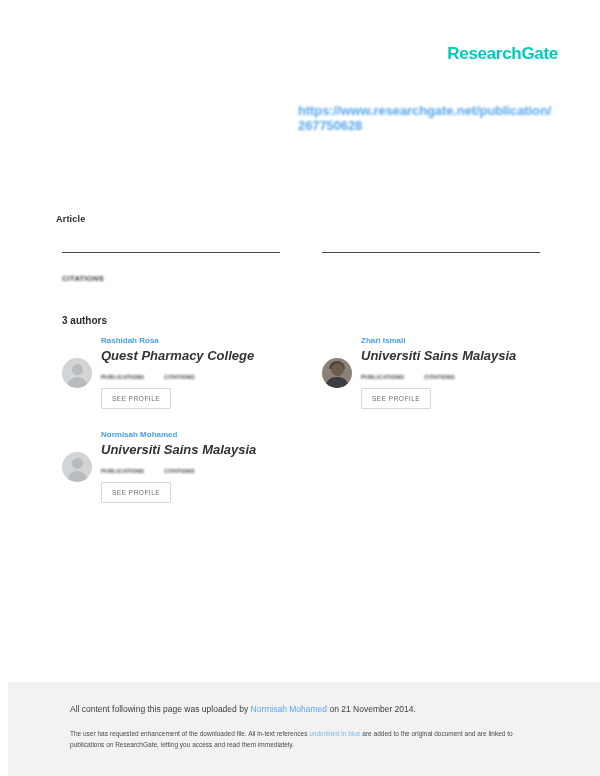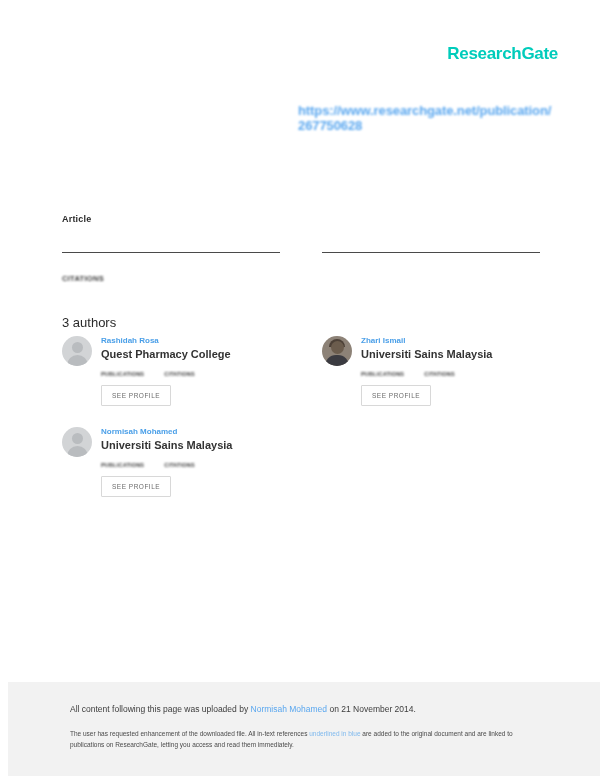--- a/index.html
+++ b/index.html
@@ -50,21 +50,21 @@
     font-weight: bold;
     letter-spacing: -0.1px;
     word-break: break-all;
     filter: blur(0.9px);
   }
 
   
   .article-label {
     position: absolute;
     top: 214px;
-    left: 62px;
+    left: 56px;
     font-size: 9px;
     font-weight: bold;
     color: #2b2b2b;
     letter-spacing: 0.2px;
     filter: blur(0.7px);
   }
 
   .title-block {
     position: absolute;
     top: 228px;
@@ -100,42 +100,42 @@
     color: #3a3a3a;
     letter-spacing: 0.3px;
     filter: blur(0.8px);
   }
 
   
   .authors-count {
     position: absolute;
     top: 315px;
     left: 62px;
-    font-size: 13px;
-    font-weight: normal;
+    font-size: 10px;
+    font-weight: bold;
     color: #2b2b2b;
     filter: blur(0.7px);
   }
 
   .authors-grid {
     position: absolute;
     top: 336px;
     left: 62px;
     width: 478px;
   }
   .authors-row {
     display: flex;
     gap: 42px;
   }
   .author-card {
     width: 218px;
     display: flex;
     gap: 9px;
     margin-bottom: 21px;
-    align-items: flex-start;
+    align-items: center;
   }
 
   .avatar {
     width: 30px;
     height: 30px;
     border-radius: 50%;
     background: #d2d4d6;
     flex: 0 0 30px;
     position: relative;
     overflow: hidden;
@@ -190,25 +190,26 @@
     min-width: 0;
   }
   .author-name {
     font-size: 8px;
     font-weight: bold;
     color: #4a9fe8;
     margin-bottom: 3px;
     filter: blur(0.75px);
   }
   .author-affil {
-    font-size: 11px;
+    font-size: 13px;
     font-weight: bold;
     color: #333333;
     margin-bottom: 5px;
     filter: blur(0.75px);
+    font-style: italic;
   }
   .author-stats {
     display: flex;
     gap: 20px;
     margin-bottom: 7px;
   }
   .stat-item {
     text-align: left;
   }
   .stat-num {

